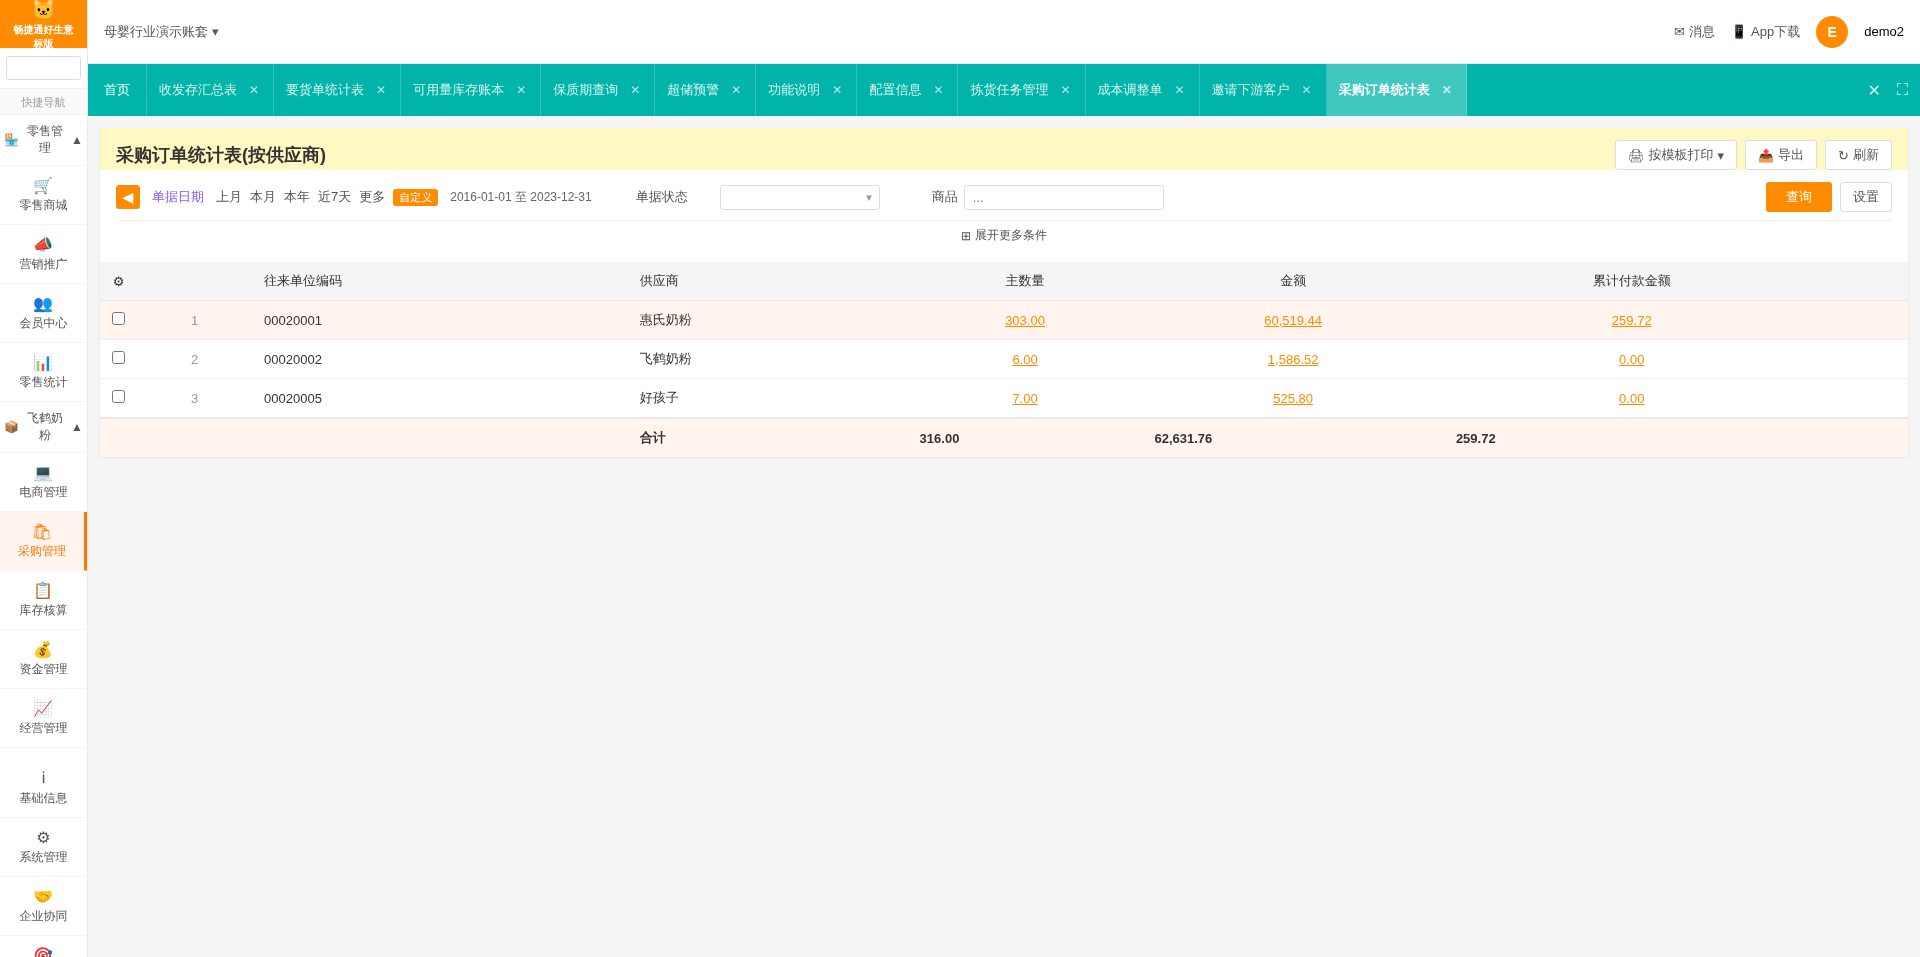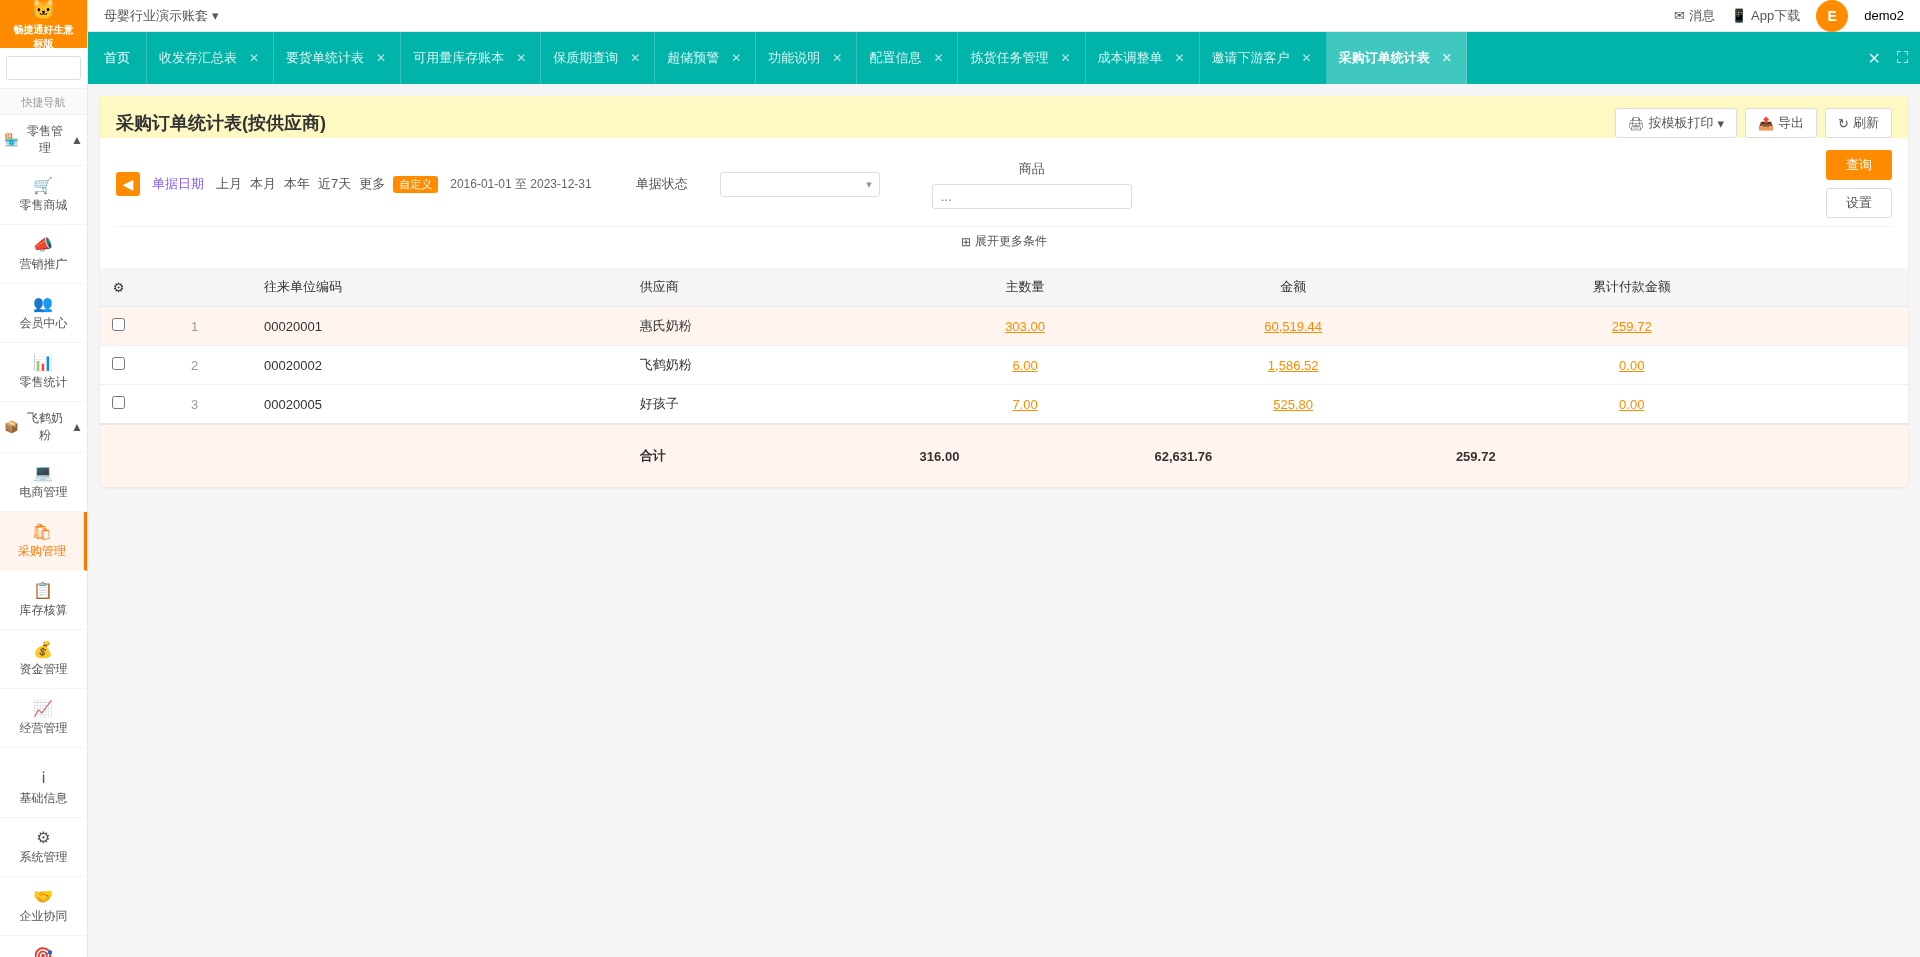--- a/index.html
+++ b/index.html
@@ -82,21 +82,21 @@
       flex: 1;
       display: flex;
       flex-direction: column;
       height: 957px;
       overflow: hidden;
     }
 
     
     #topbar {
       background: #fff;
-      height: 32px;
+      height: 64px;
       display: flex;
       align-items: center;
       justify-content: space-between;
       padding: 0 16px;
       border-bottom: 1px solid #e8e8e8;
       flex-shrink: 0;
     }
     .topbar-left {
       display: flex;
       align-items: center;
@@ -421,21 +421,21 @@
     .row-num {
       color: #999;
       text-align: center;
     }
     
     .table-footer {
       background: #fff5ee;
       border-top: 2px solid #e8e8e8;
     }
     .table-footer td {
-      padding: 22px 12px;
+      padding: 10px 12px;
       font-size: 13px;
       color: #333;
       font-weight: bold;
     }
 
     
     .select-wrapper {
       position: relative;
       display: inline-block;
     }
@@ -677,26 +677,26 @@
 
           <div class="filter-field" style="margin-left:32px;gap:32px;">
             <span class="filter-field-label">单据状态</span>
             <div class="select-wrapper">
               <select class="filter-select">
                 <option value=""></option>
               </select>
             </div>
           </div>
 
-          <div class="filter-field" style="margin-left:40px;flex-direction:column;">
+          <div class="filter-field" style="margin-left:40px;">
             <span class="filter-field-label">商品</span>
             <input class="filter-input" type="text" placeholder="..." style="">
           </div>
 
-          <div style="margin-left:auto; display:flex; gap:8px;flex-direction:column;">
+          <div style="margin-left:auto; display:flex; gap:8px;">
             <button class="btn-query">查询</button>
             <button class="btn-settings">设置</button>
           </div>
         </div>
 
         <div class="expand-filter-row">
           <div class="expand-filter-btn">
             <span>⊞</span>
             <span>展开更多条件</span>
           </div>

